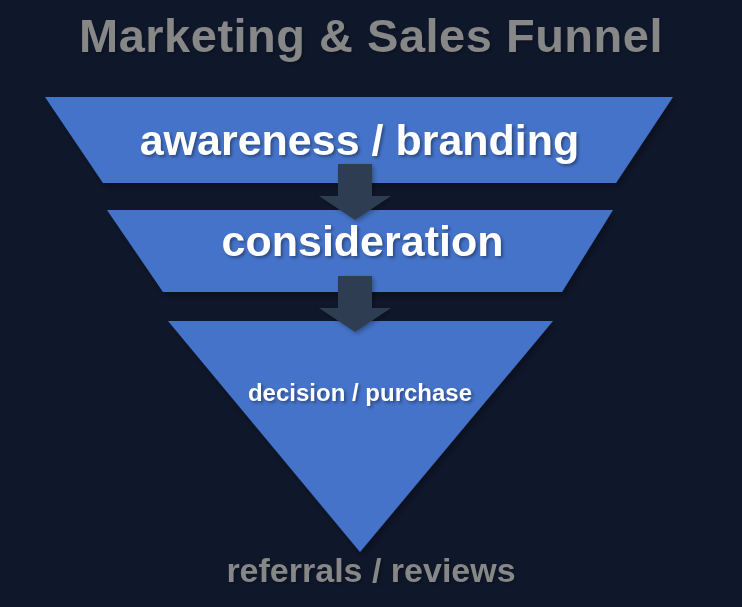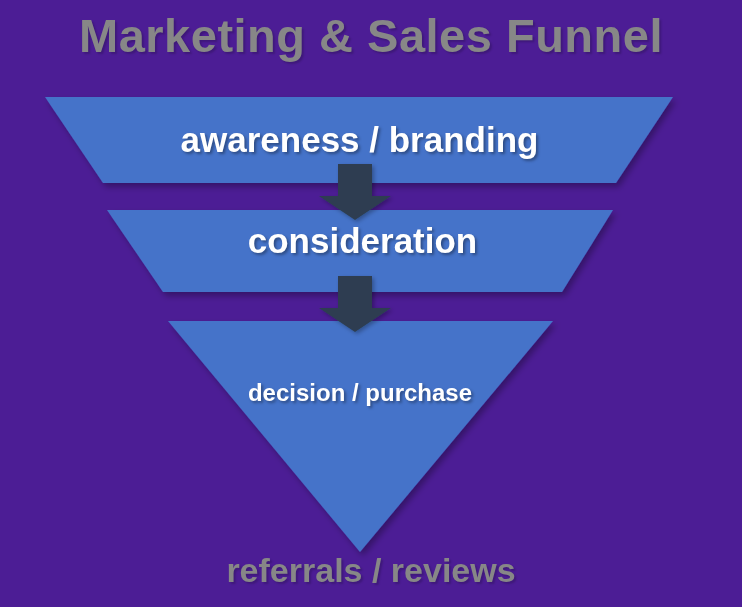--- a/index.html
+++ b/index.html
@@ -5,21 +5,21 @@
   html, body {
     margin: 0;
     padding: 0;
     background: #ffffff;
     font-family: "Liberation Sans", sans-serif;
   }
   .canvas {
     position: relative;
     width: 742px;
     height: 607px;
-    background: #4c1d95;
+    background: #0f172a;
     overflow: hidden;
   }
   .title {
     position: absolute;
     top: 8px;
     left: 0;
     width: 742px;
     text-align: center;
     font-size: 47px;
     font-weight: bold;
@@ -33,21 +33,21 @@
     left: 0;
   }
   .stage-label {
     position: absolute;
     display: flex;
     align-items: center;
     justify-content: center;
     text-align: center;
     color: #ffffff;
     font-weight: bold;
-    font-size: 35px;
+    font-size: 43px;
     line-height: 1.32;
     text-shadow: 2px 2px 3px rgba(0,0,0,0.35);
     pointer-events: none;
   }
   .stage-label.s1 { left: 103px; top: 97px;  width: 513px; height: 86px; }
   .stage-label.s2 { left: 163px; top: 210px; width: 399px; height: 62px; }
   .stage-label.s3 { left: 235px; top: 335px; width: 250px; height: 115px; font-size: 24px; }
   .footer-caption {
     position: absolute;
     top: 551px;

